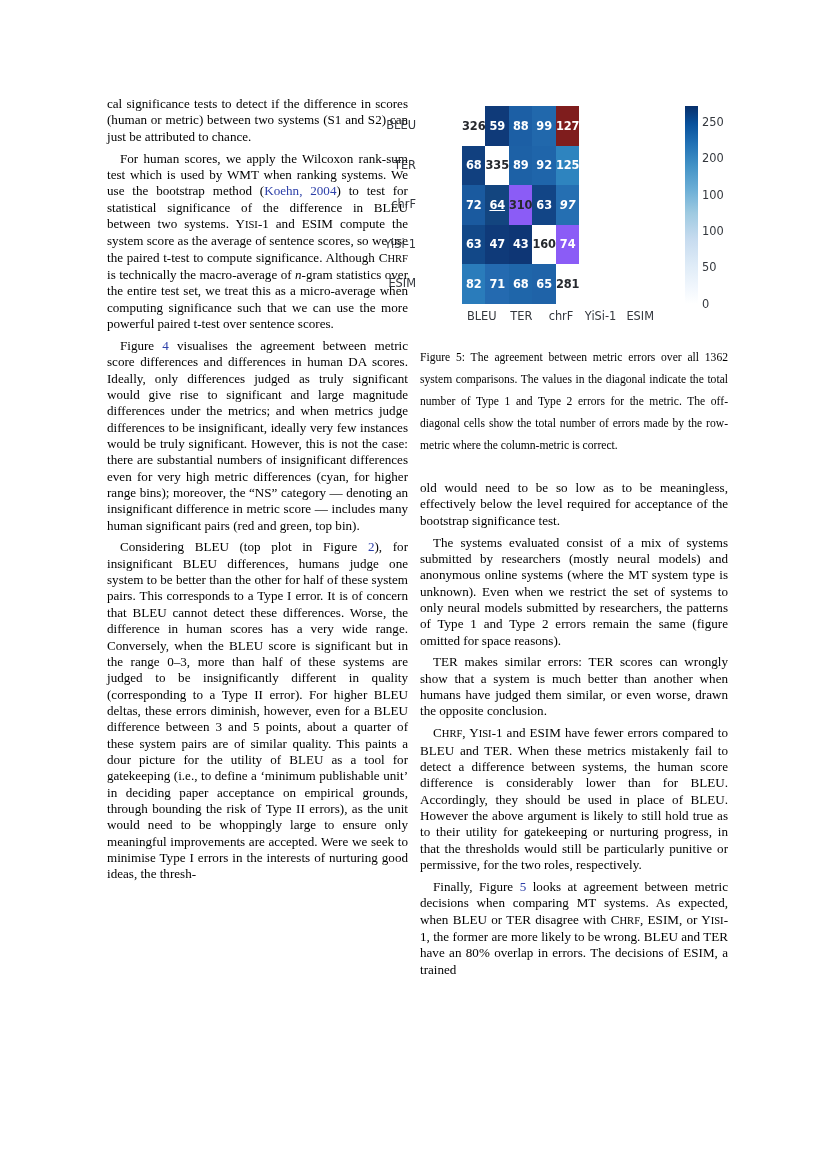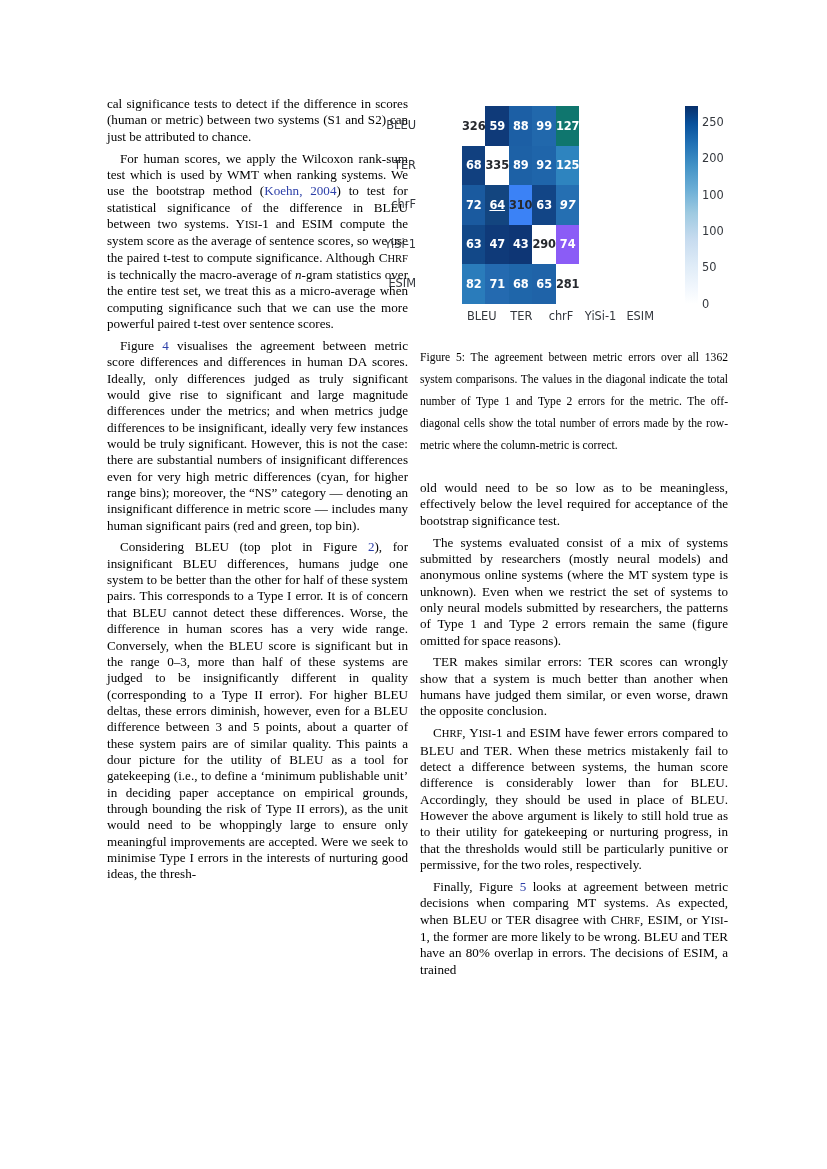--- a/index.html
+++ b/index.html
@@ -170,41 +170,41 @@
     <div class="fig-area">
 
       <div class="hm-wrap">
         <table class="hm-grid">
           <tbody id="hm-body">
               <tr>
                 <td class="light" style="background: rgb(255, 255, 255); color: rgb(38, 41, 46);">326</td>
                 <td class="dark" style="background: rgb(15, 58, 121); color: rgb(255, 255, 255);">59</td>
                 <td class="dark" style="background: rgb(28, 95, 165); color: rgb(255, 255, 255);">88</td>
                 <td class="dark" style="background: rgb(33, 104, 172); color: rgb(255, 255, 255);">99</td>
-                <td class="dark" style="background: #0f766e; color: rgb(255, 255, 255); margin-top: 8px;">127</td>
+                <td class="dark" style="background: #7f1d1d; color: rgb(255, 255, 255); margin-top: 8px;">127</td>
               </tr>
               <tr>
                 <td class="dark" style="background: rgb(17, 64, 127); color: rgb(255, 255, 255);">68</td>
                 <td class="light" style="background: rgb(255, 255, 255); color: rgb(38, 41, 46);">335</td>
                 <td class="dark" style="background: rgb(29, 97, 166); color: rgb(255, 255, 255);">89</td>
                 <td class="dark" style="background: rgb(31, 101, 170); color: rgb(255, 255, 255);">92</td>
                 <td class="dark" style="background: rgb(46, 132, 191); color: rgb(255, 255, 255);">125</td>
               </tr>
               <tr>
                 <td class="dark" style="background: rgb(26, 90, 159); color: rgb(255, 255, 255);">72</td>
                 <td class="dark" style="background: rgb(19, 69, 127); color: rgb(255, 255, 255); text-decoration: underline;">64</td>
-                <td class="light" style="background: #3b82f6; color: rgb(38, 41, 46);">310</td>
+                <td class="light" style="background: #8b5cf6; color: rgb(38, 41, 46);">310</td>
                 <td class="dark" style="background: rgb(18, 69, 134); color: rgb(255, 255, 255);">63</td>
                 <td class="dark" style="background: rgb(37, 111, 178); color: rgb(255, 255, 255); font-style: italic;">97</td>
               </tr>
               <tr>
                 <td class="dark" style="background: rgb(18, 72, 136); color: rgb(255, 255, 255);">63</td>
                 <td class="dark" style="background: rgb(15, 58, 121); color: rgb(255, 255, 255);">47</td>
                 <td class="dark" style="background: rgb(14, 54, 117); color: rgb(255, 255, 255);">43</td>
-                <td class="light" style="background: rgb(255, 255, 255); color: rgb(38, 41, 46);">290</td>
+                <td class="light" style="background: rgb(255, 255, 255); color: rgb(38, 41, 46);">160</td>
                 <td class="dark" style="background: #8b5cf6; color: rgb(255, 255, 255);">74</td>
               </tr>
               <tr>
                 <td class="dark" style="background: rgb(42, 124, 187); color: rgb(255, 255, 255);">82</td>
                 <td class="dark" style="background: rgb(36, 106, 176); color: rgb(255, 255, 255);">71</td>
                 <td class="dark" style="background: rgb(31, 102, 170); color: rgb(255, 255, 255);">68</td>
                 <td class="dark" style="background: rgb(31, 99, 168); color: rgb(255, 255, 255);">65</td>
                 <td class="light" style="background: rgb(255, 255, 255); color: rgb(38, 41, 46);">281</td>
               </tr>
             </tbody>

